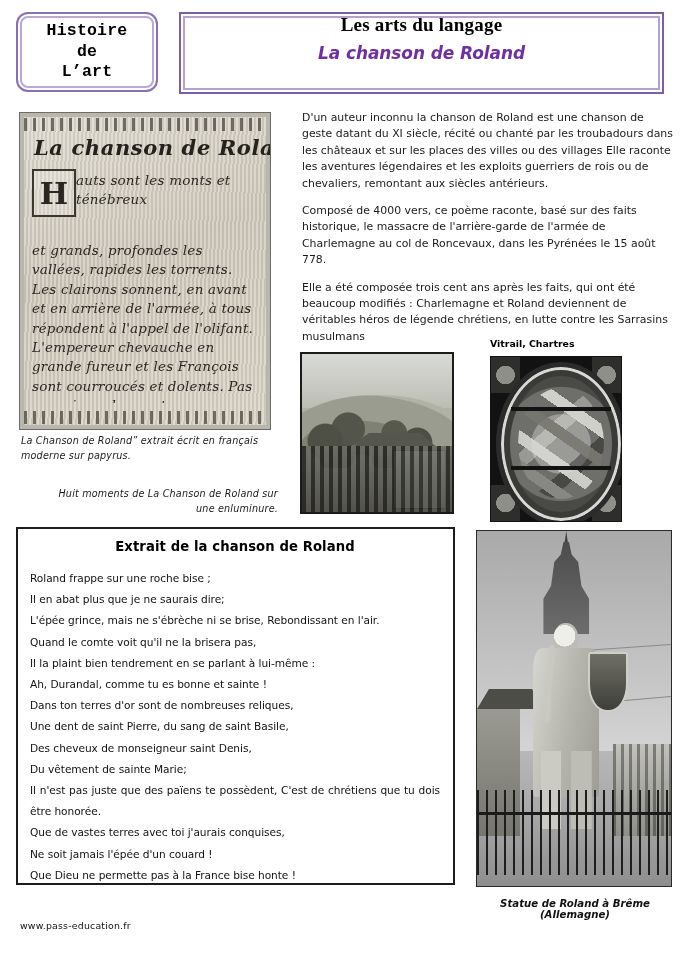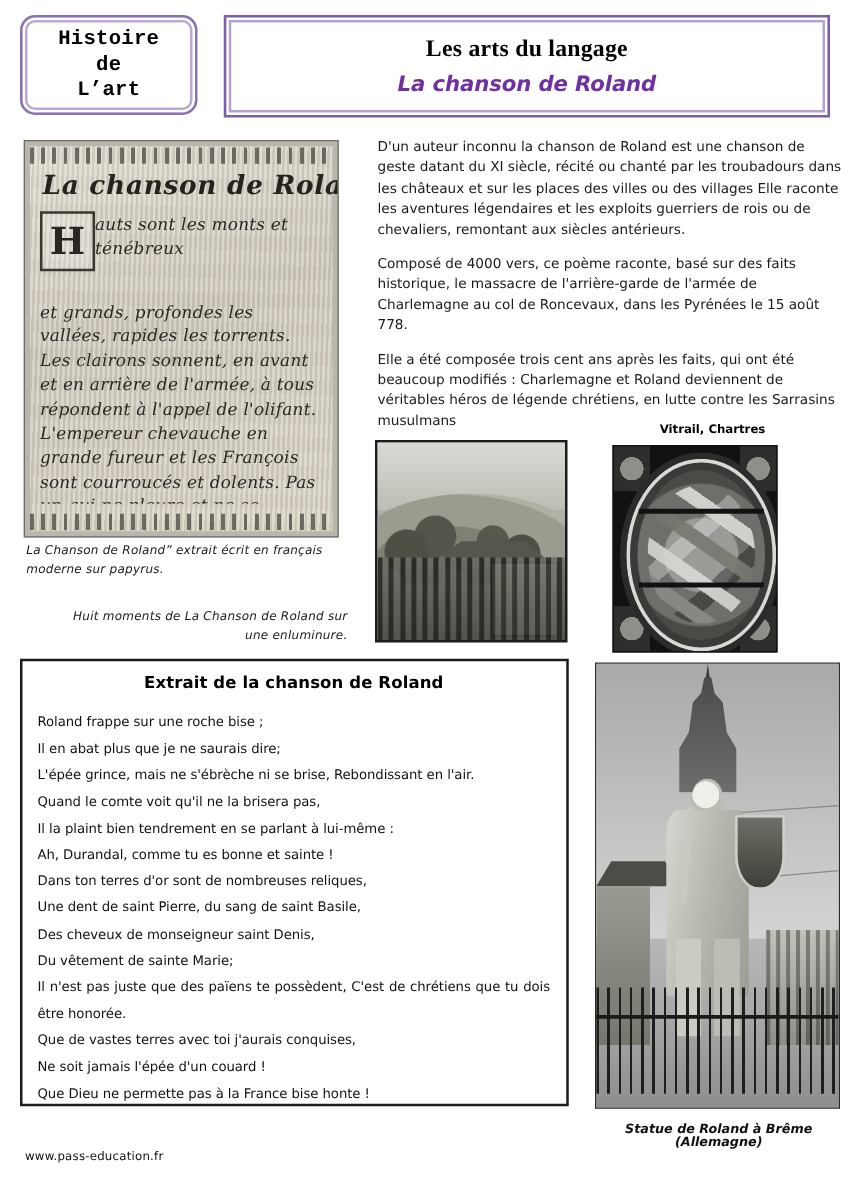--- a/index.html
+++ b/index.html
@@ -54,21 +54,20 @@
     top: 0;
     width: 485px;
     height: 82px;
     border: 2px solid #7b5ea7;
     background: #ffffff;
     box-shadow: 0 0 0 2px #ffffff inset, 0 0 0 4px #b3a2d0 inset;
     box-sizing: border-box;
     display: flex;
     flex-direction: column;
     align-items: center;
-    justify-content: center;
   }
   .title-main {
     font-family: "Liberation Serif", serif;
     font-weight: bold;
     font-size: 19px;
     color: #000000;
     margin-bottom: 7px;
     letter-spacing: .2px;
   }
   .title-sub {
@@ -189,21 +188,20 @@
     left: 50px;
     top: 487px;
     width: 228px;
     text-align: right;
   }
   .caption-vitrail {
     position: absolute;
     left: 490px;
     top: 338px;
     width: 160px;
-    text-align: center;
     font-family: "DejaVu Sans", sans-serif;
     font-style: normal;
     font-weight: bold;
     font-size: 9.4px;
     color: #000000;
   }
   .caption-statue {
     position: absolute;
     left: 464px;
     top: 898px;

